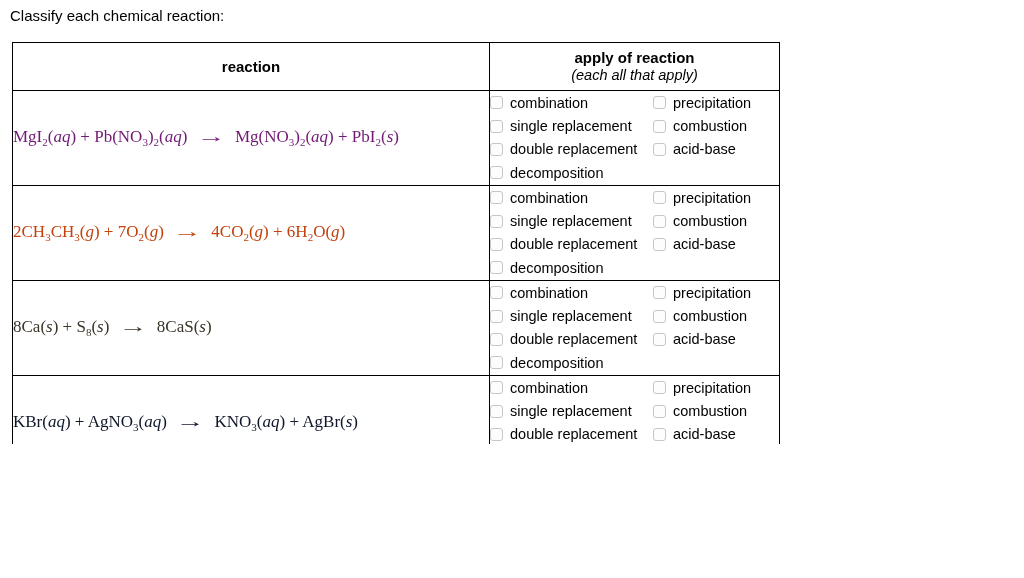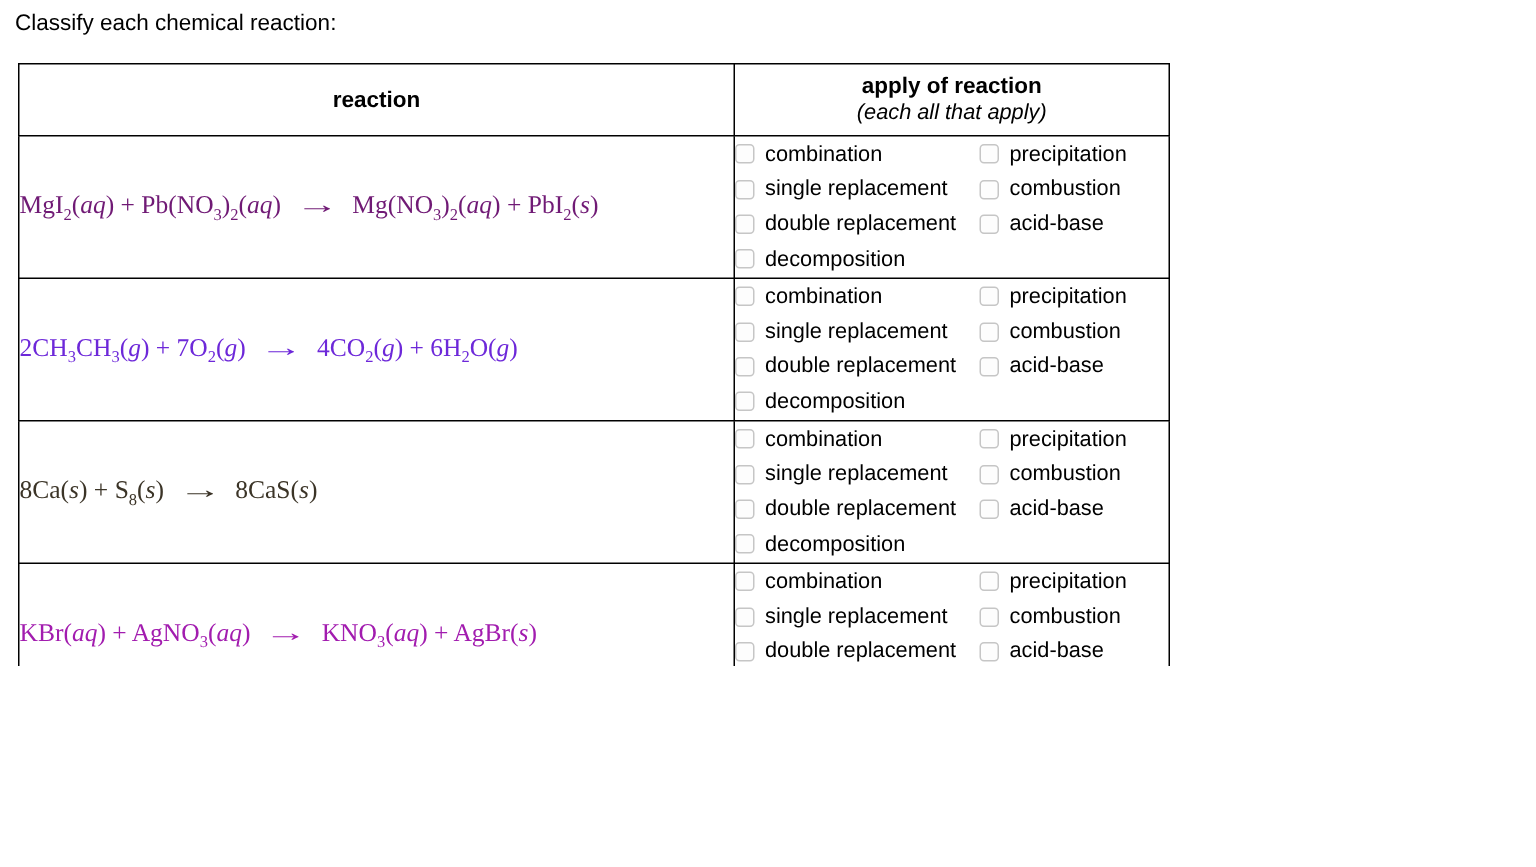--- a/index.html
+++ b/index.html
@@ -89,21 +89,21 @@
               <label class="opt">
                 <span class="cb"></span>
                 <span class="opt-label">decomposition</span>
               </label>
             </div>
       </td>
     </tr>
 
     <tr>
       <td class="reaction-cell">
-        <span class="formula" style="color: #6d28d9;">2CH<sub>3</sub>CH<sub>3</sub>(<i>g</i>) + 7O<sub>2</sub>(<i>g</i>) <span class="arrow">→</span> 4CO<sub>2</sub>(<i>g</i>) + 6H<sub>2</sub>O(<i>g</i>)</span>
+        <span class="formula" style="color: #c2410c;">2CH<sub>3</sub>CH<sub>3</sub>(<i>g</i>) + 7O<sub>2</sub>(<i>g</i>) <span class="arrow">→</span> 4CO<sub>2</sub>(<i>g</i>) + 6H<sub>2</sub>O(<i>g</i>)</span>
       </td>
       <td class="options-cell">
         <div class="opts">
               <label class="opt">
                 <span class="cb"></span>
                 <span class="opt-label">combination</span>
               </label>
               <label class="opt">
                 <span class="cb"></span>
                 <span class="opt-label">precipitation</span>
@@ -165,21 +165,21 @@
               <label class="opt">
                 <span class="cb"></span>
                 <span class="opt-label">decomposition</span>
               </label>
             </div>
       </td>
     </tr>
 
     <tr>
       <td class="reaction-cell">
-        <span class="formula" style="color: #a21caf;">KBr(<i>aq</i>) + AgNO<sub>3</sub>(<i>aq</i>) <span class="arrow">→</span> KNO<sub>3</sub>(<i>aq</i>) + AgBr(<i>s</i>)</span>
+        <span class="formula" style="color: #0f172a;">KBr(<i>aq</i>) + AgNO<sub>3</sub>(<i>aq</i>) <span class="arrow">→</span> KNO<sub>3</sub>(<i>aq</i>) + AgBr(<i>s</i>)</span>
       </td>
       <td class="options-cell">
         <div class="opts">
               <label class="opt">
                 <span class="cb"></span>
                 <span class="opt-label">combination</span>
               </label>
               <label class="opt">
                 <span class="cb"></span>
                 <span class="opt-label">precipitation</span>

